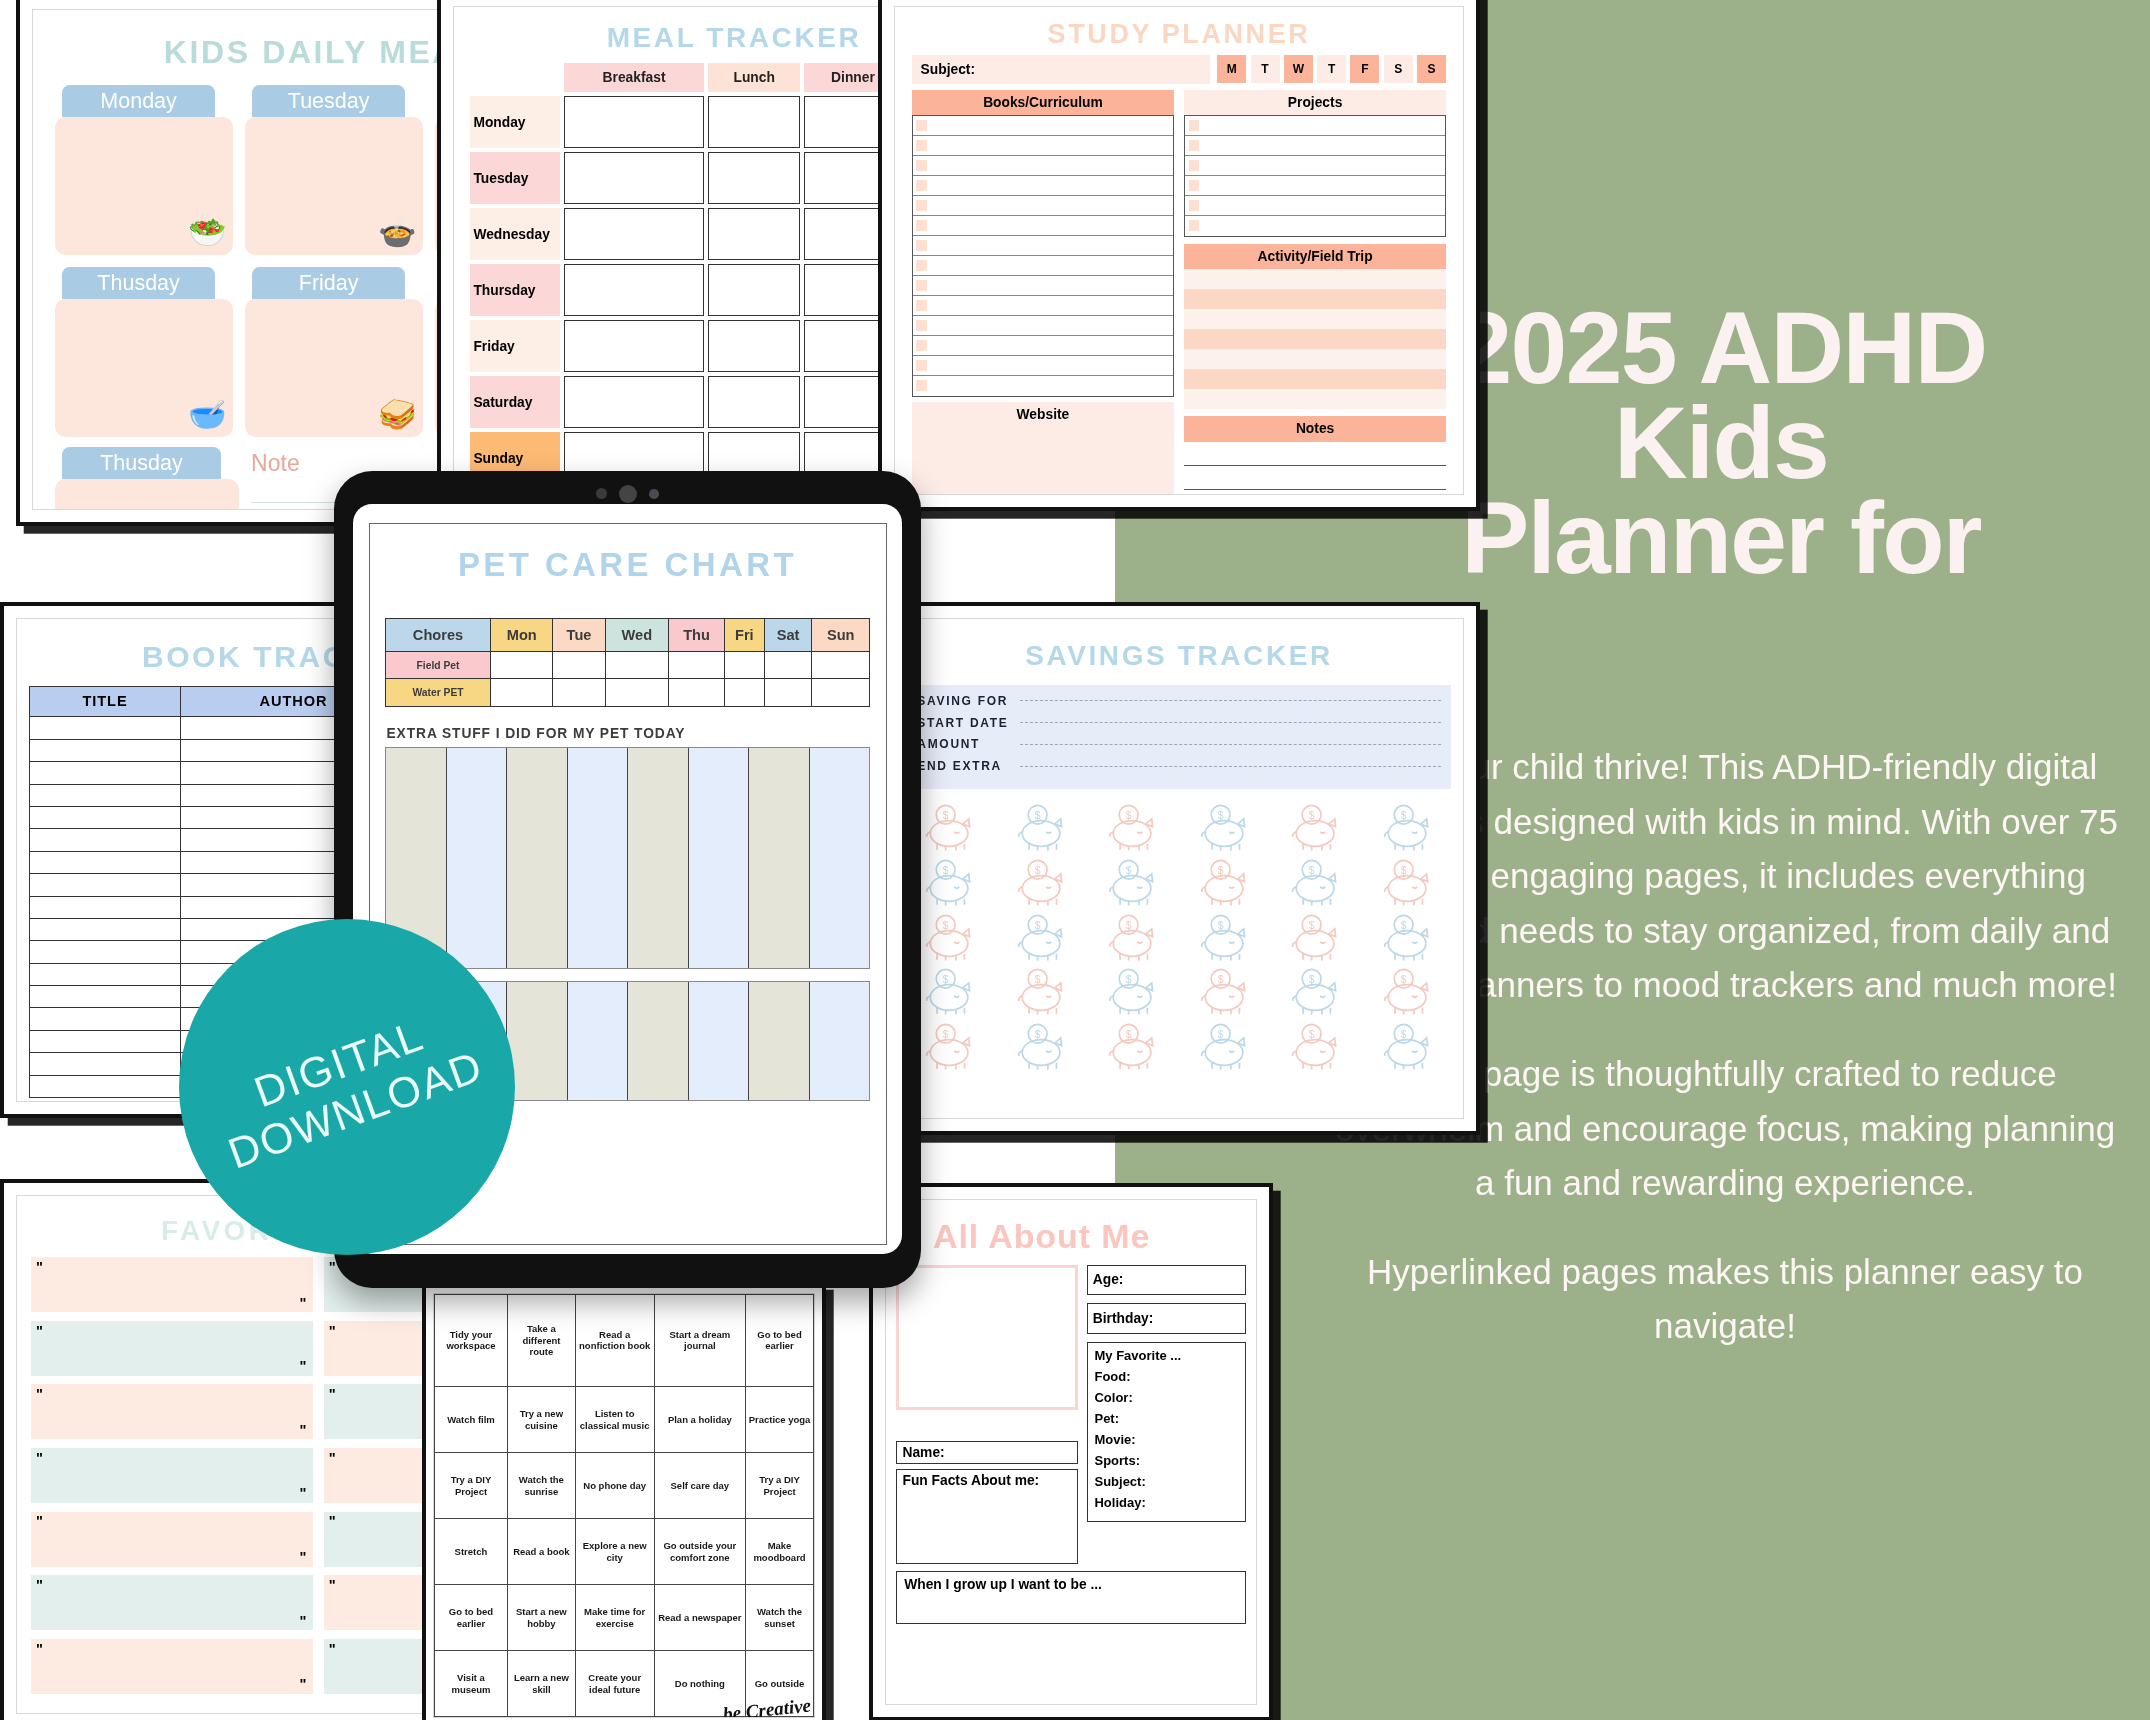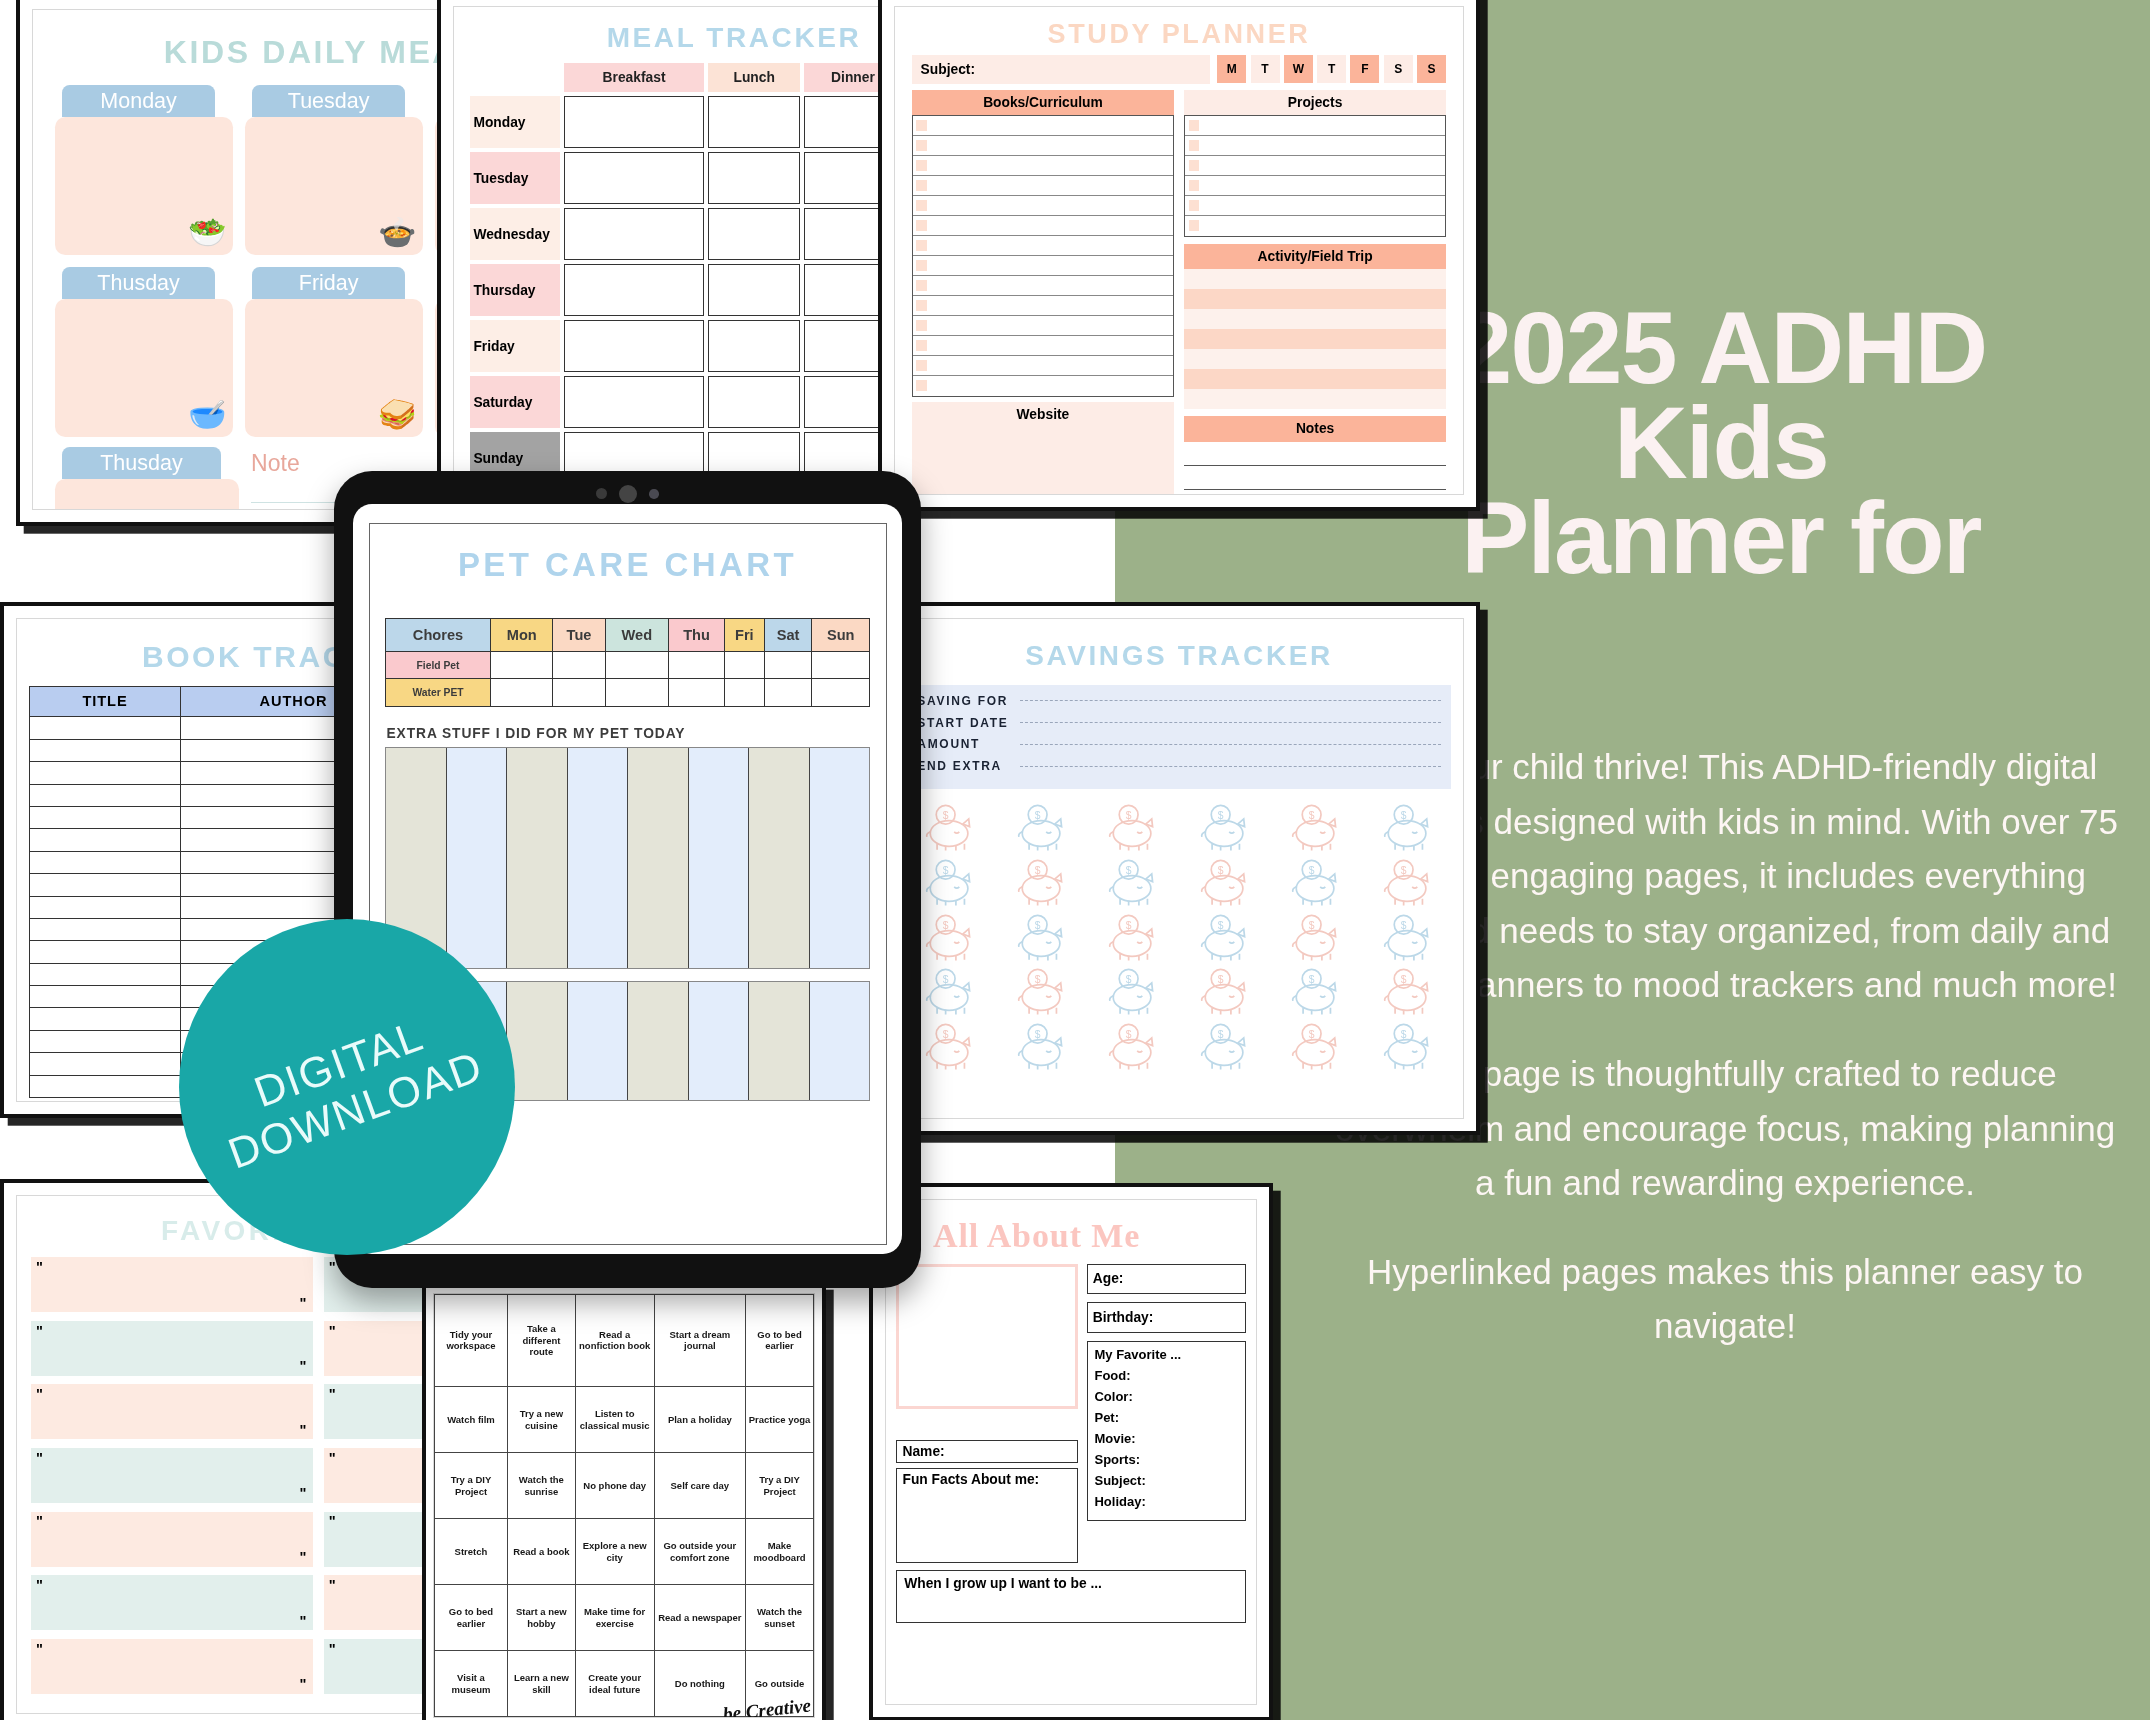--- a/index.html
+++ b/index.html
@@ -133,21 +133,21 @@
   .bingo-table{ width:100%; height:100%; border-collapse:collapse;padding-left:15px;}
   .bingo-table td{ border:0.9px solid #444; text-align:center; font-size:9.5px; font-weight:bold;
      line-height:1.25; padding:2.6px 1.7px; color:#181818;}
   .becreative{ position:absolute; right:3.4px; bottom:-3.4px; font-size:19px;
       font-family:"Liberation Serif", serif; font-style:italic; font-weight:bold;
       color:#111; transform:rotate(-6deg);}
 
   
   #p-about{ left:869px; top:1183px; width:404px; height:538px; }
   #p-about .ttl{ margin-top:17px; font-size:34px; color:#fbc6c0; text-align:left; padding-left:47px;
-     font-family:Liberation Serif, serif; letter-spacing:0.9px;}
+     font-family:Liberation Sans, sans-serif; letter-spacing:0.9px;}
   .am-body{ display:flex; gap:8.6px; padding:8.6px 10.3px 0 10.3px;}
   .am-left{ width:52%;}
   .am-right{ flex:1;}
   .am-photo{ border:3.4px solid #fbd6d1; height:145px;}
   .am-field{ border:0.9px solid #333; font-size:13.8px; font-weight:bold; padding:3.4px 5.2px;}
   .am-field.tall{ height:95px;}
   .am-ageb{ border:0.9px solid #333; font-size:13.8px; font-weight:bold; padding:6.9px 5.2px; margin-bottom:7.7px;}
   .am-fav{ border:0.9px solid #333; padding:5.2px 6.9px; }
   .am-fav div{ font-size:13px; font-weight:bold; margin-bottom:6px;}
   .am-grow{ margin:6.9px 10.3px 0 10.3px; border:0.9px solid #333; font-size:13.8px; font-weight:bold; padding:5.2px 6.9px; height:53px;}
@@ -315,21 +315,21 @@
               <td class="mt-cell"></td>
             </tr>
             <tr>
               <td class="mt-day" style="background:#fbd7d7">Saturday</td>
               <td class="mt-cell"></td>
               <td class="mt-cell"></td>
               <td class="mt-cell"></td>
               <td class="mt-cell"></td>
             </tr>
             <tr>
-              <td class="mt-day" style="background:#a3a3a3">Sunday</td>
+              <td class="mt-day" style="background:#fdba74">Sunday</td>
               <td class="mt-cell"></td>
               <td class="mt-cell"></td>
               <td class="mt-cell"></td>
               <td class="mt-cell"></td>
             </tr>
           </tbody>
         </table>
     </div>
   </div>
 

